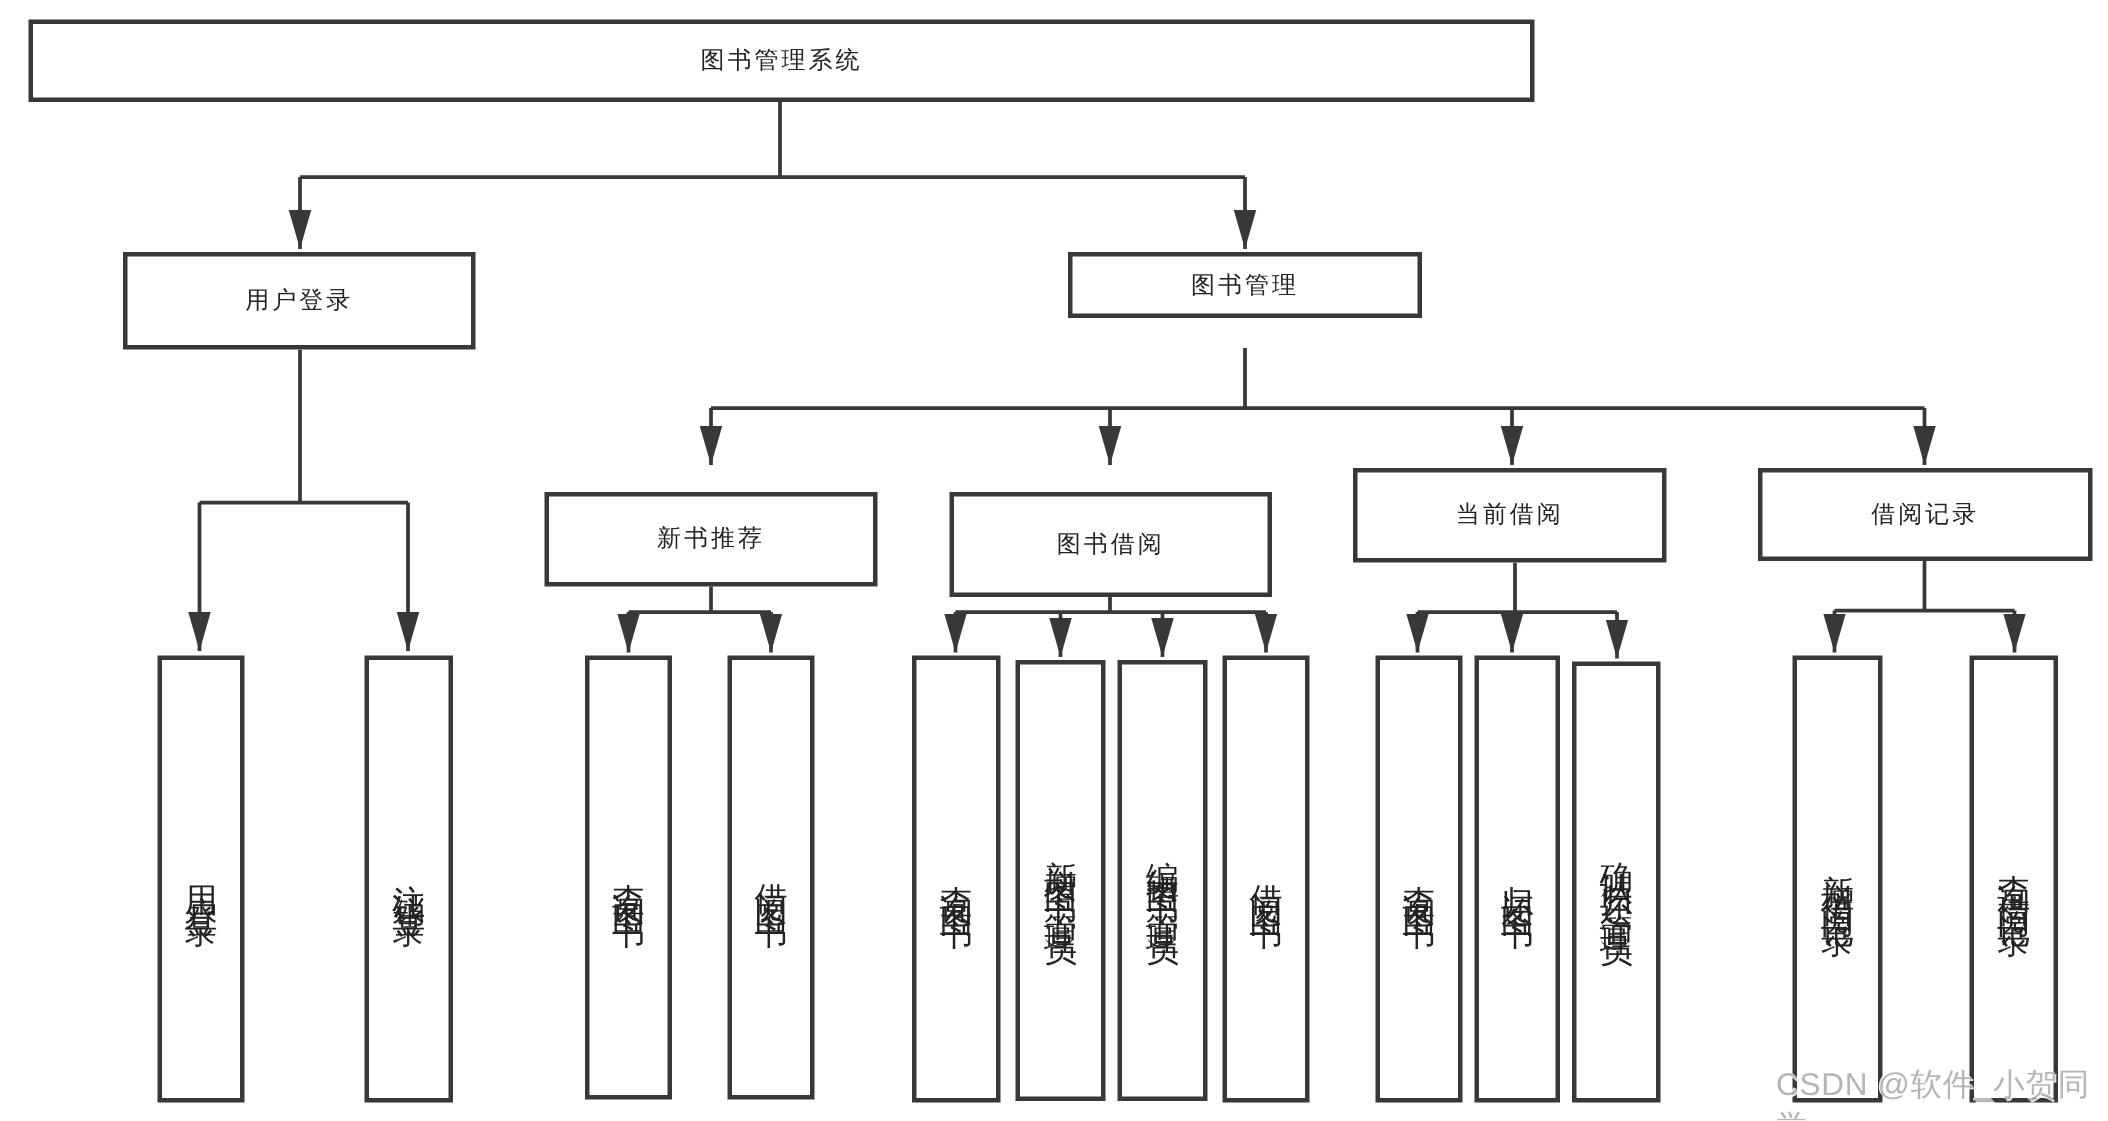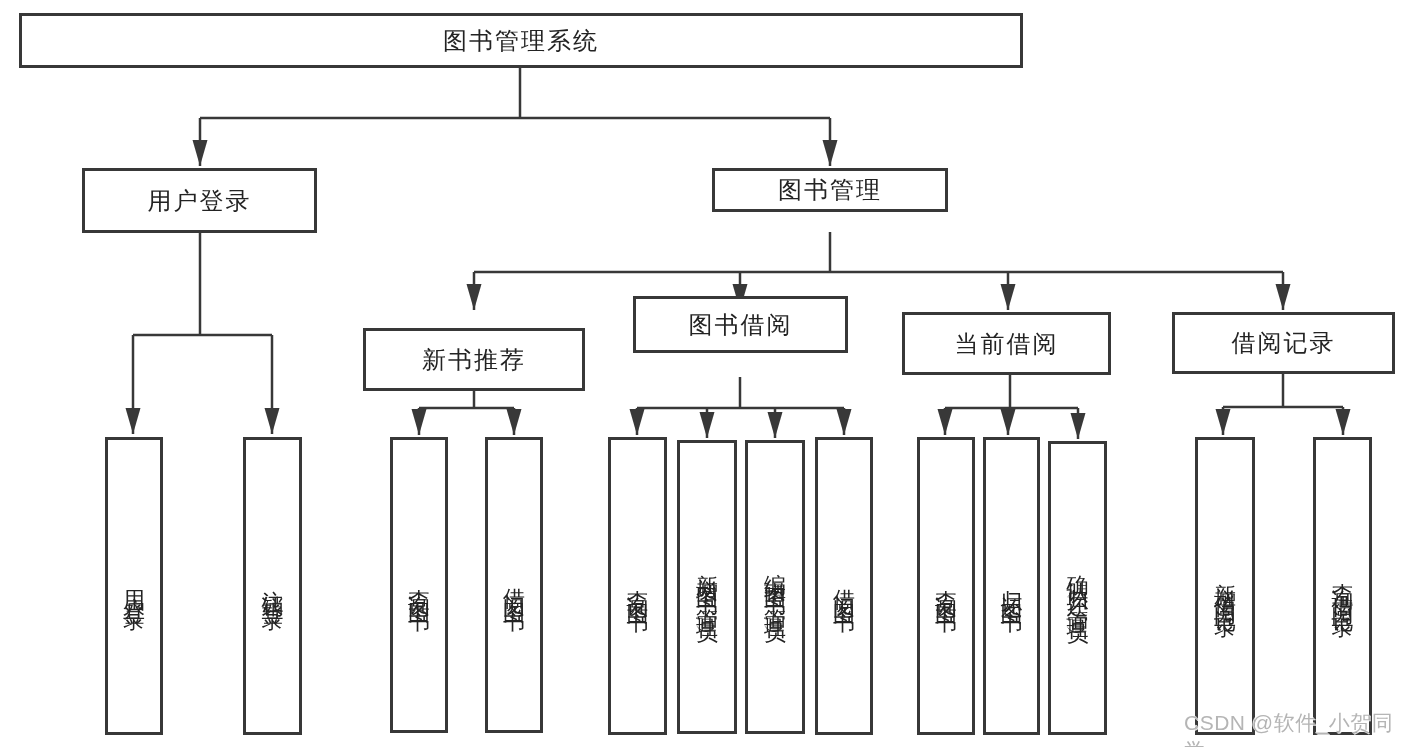--- a/index.html
+++ b/index.html
@@ -5,21 +5,21 @@
   html,body{margin:0;padding:0;background:#fff;}
   .canvas{
     position:relative;width:1405px;height:747px;background:#ffffff;
     font-family:"Liberation Sans",sans-serif;overflow:hidden;
   }
   svg.wires{position:absolute;left:0;top:0;z-index:1;}
   .box{
     position:absolute;box-sizing:border-box;z-index:2;
     border:3px solid #383838;background:#ffffff;
     display:flex;align-items:center;justify-content:center;
-    color:#232323;font-size:24px;letter-spacing:2px;white-space:nowrap;
+    color:#232323;font-size:16px;letter-spacing:2px;white-space:nowrap;
   }
   .vbox{
     writing-mode:vertical-rl;text-orientation:mixed;
     font-size:22px;letter-spacing:7px;white-space:normal;line-height:1;
   }
   .watermark{
     position:absolute;left:1184px;top:709px;z-index:6;
     font-size:21px;color:#b5b5b5;letter-spacing:0.5px;
     text-shadow:1px 1px 0 rgba(255,255,255,0.85), -1px -1px 0 rgba(255,255,255,0.85);
   }
@@ -78,21 +78,21 @@
       <line x1="1343" y1="407" x2="1343" y2="435" marker-end="url(#arrow)"></line>
     </g>
   </svg>
 
   <div class="box" style="left:19px;top:13px;width:1004px;height:55px;">图书管理系统</div>
 
   <div class="box" style="left:82px;top:168px;width:235px;height:65px;">用户登录</div>
   <div class="box" style="left:712px;top:168px;width:236px;height:44px;">图书管理</div>
 
   <div class="box" style="left:363px;top:312px;width:222px;height:63px;margin-top:16px;">新书推荐</div>
-  <div class="box" style="left:633px;top:296px;width:215px;height:57px;">图书借阅</div>
+  <div class="box" style="left:633px;top:328px;width:215px;height:70px;">图书借阅</div>
   <div class="box" style="left:902px;top:312px;width:209px;height:63px;">当前借阅</div>
   <div class="box" style="left:1172px;top:312px;width:223px;height:62px;">借阅记录</div>
 
   <div class="box vbox" style="left:105px;top:437px;width:58px;height:298px;">用户登录</div>
   <div class="box vbox" style="left:243px;top:437px;width:59px;height:298px;">注销登录</div>
 
   <div class="box vbox" style="left:390px;top:437px;width:58px;height:296px;">查询图书</div>
   <div class="box vbox" style="left:485px;top:437px;width:58px;height:296px;">借阅图书</div>
 
   <div class="box vbox" style="left:608px;top:437px;width:59px;height:298px;">查询图书</div>

